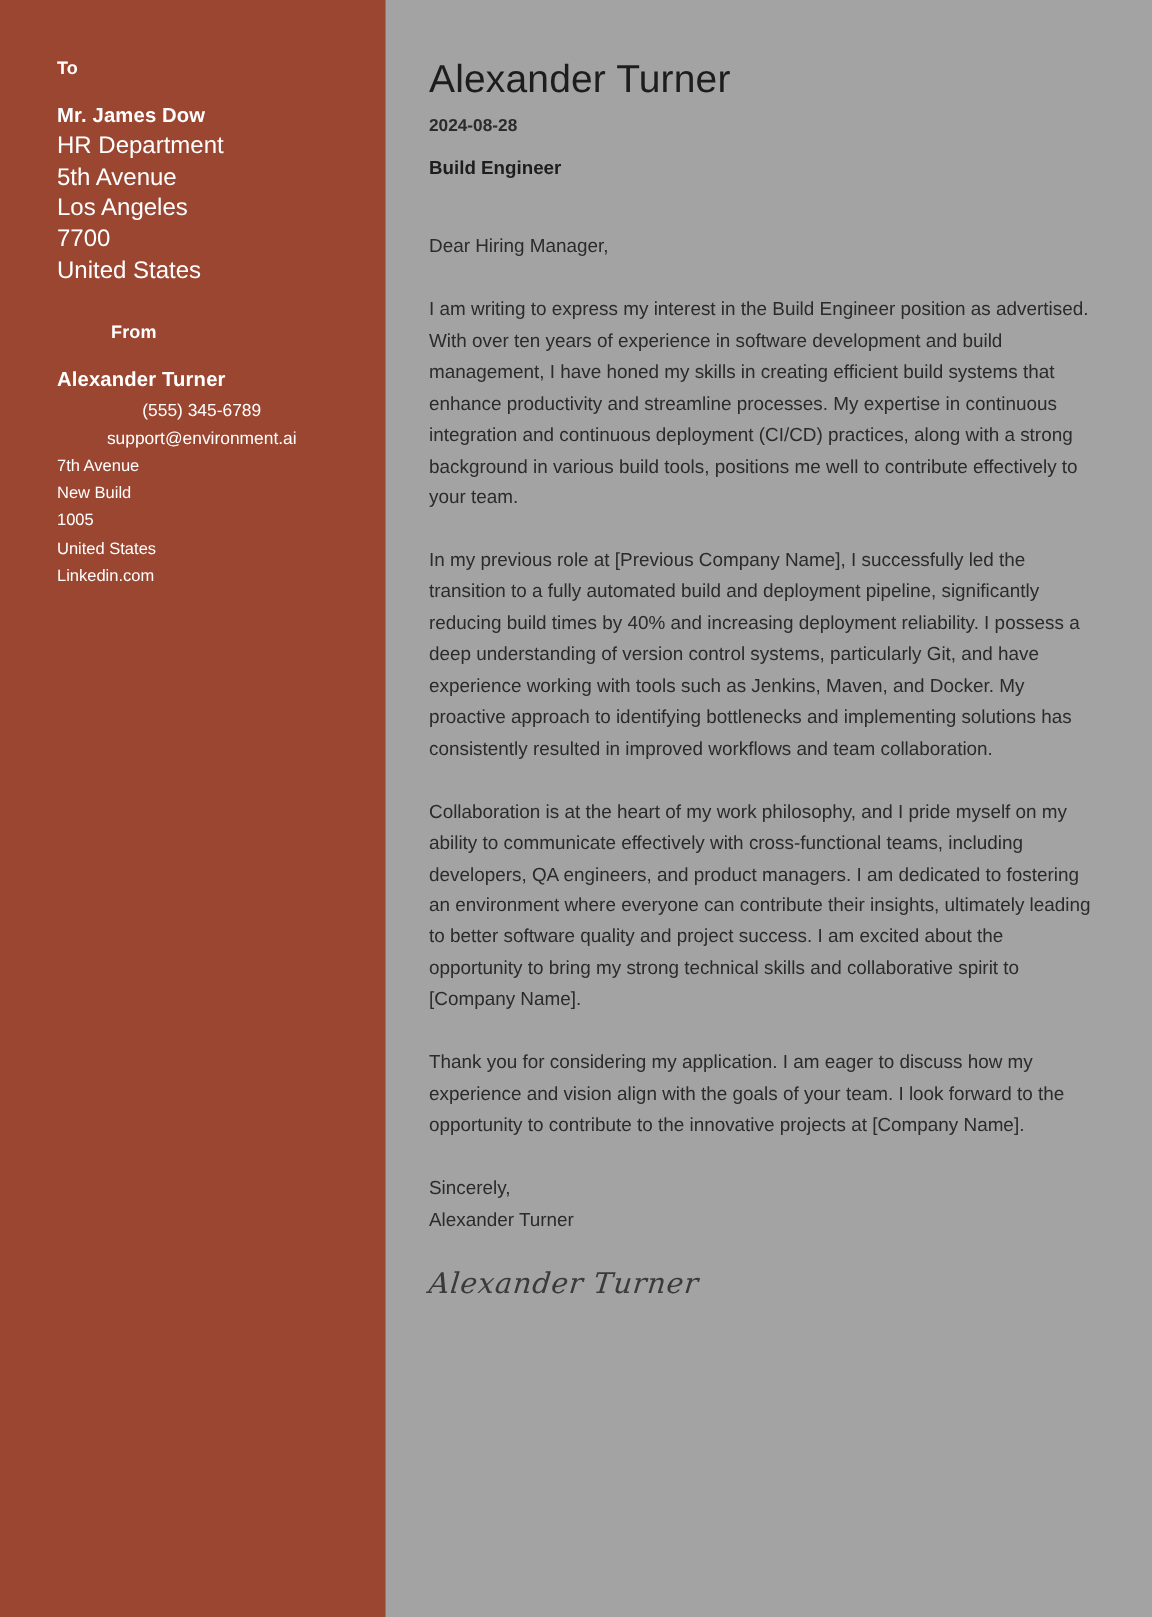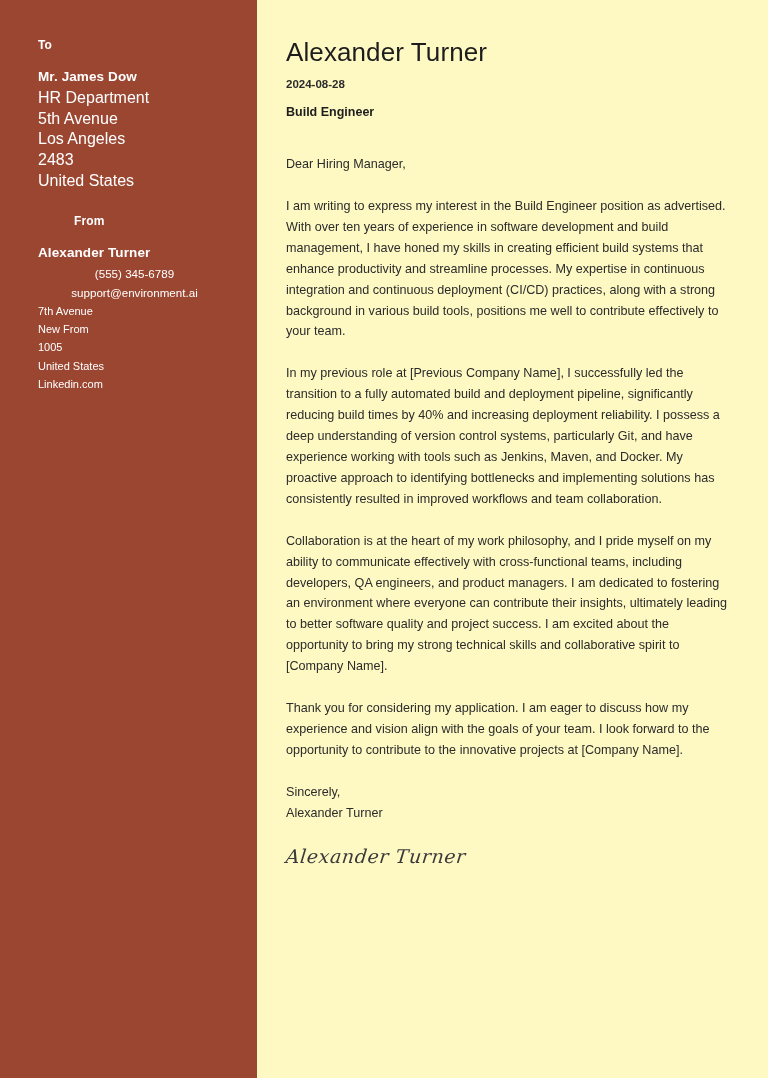--- a/index.html
+++ b/index.html
@@ -10,21 +10,21 @@
   body {
     width: 768px;
     height: 1078px;
     font-family: "Liberation Sans", sans-serif;
     -webkit-font-smoothing: antialiased;
   }
   .page {
     position: relative;
     width: 768px;
     height: 1078px;
-    background: #fef9c3;
+    background: #a3a3a3;
     overflow: hidden;
     display: flex;
     align-items: stretch;
   }
 
   
   .sidebar {
     width: 257px;
     min-width: 257px;
     background: #9a4631;
@@ -145,31 +145,31 @@
 <div class="page">
 
   <aside class="sidebar">
 
     <div class="side-block">
       <div class="side-heading">To</div>
       <div class="side-name">Mr. James Dow</div>
       <div class="side-line">HR Department</div>
       <div class="side-line">5th Avenue</div>
       <div class="side-line">Los Angeles</div>
-      <div class="side-line">2483</div>
+      <div class="side-line">7700</div>
       <div class="side-line">United States</div>
     </div>
 
     <div class="side-block">
       <div class="side-heading from-heading">From</div>
       <div class="side-name">Alexander Turner</div>
       <div class="side-line mid">(555) 345-6789</div>
       <div class="side-line mid">support@environment.ai</div>
       <div class="side-line small">7th Avenue</div>
-      <div class="side-line small">New From</div>
+      <div class="side-line small">New Build</div>
       <div class="side-line small">1005</div>
       <div class="side-line small">United States</div>
       <div class="side-line small">Linkedin.com</div>
     </div>
 
   </aside>
 
   <main class="content">
 
     <h1 class="applicant-name">Alexander Turner</h1>

